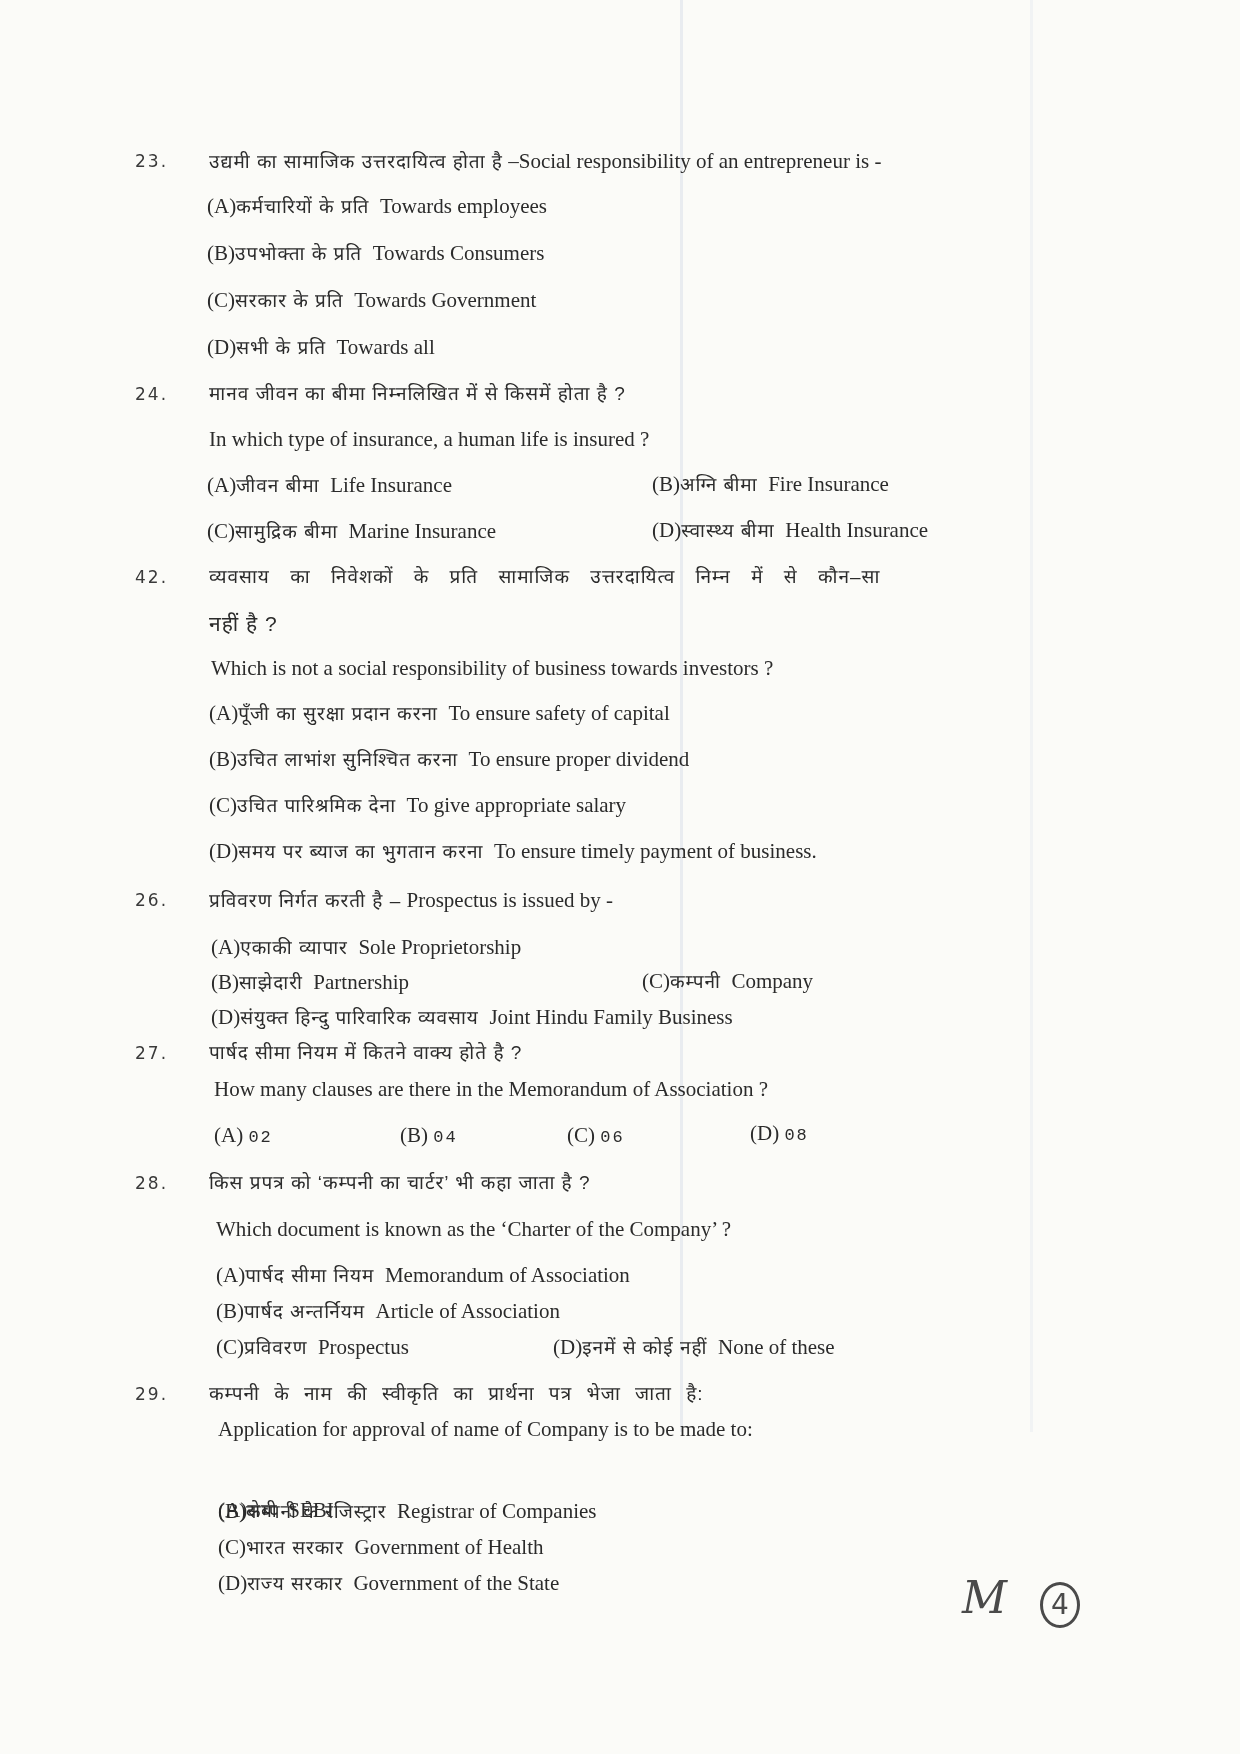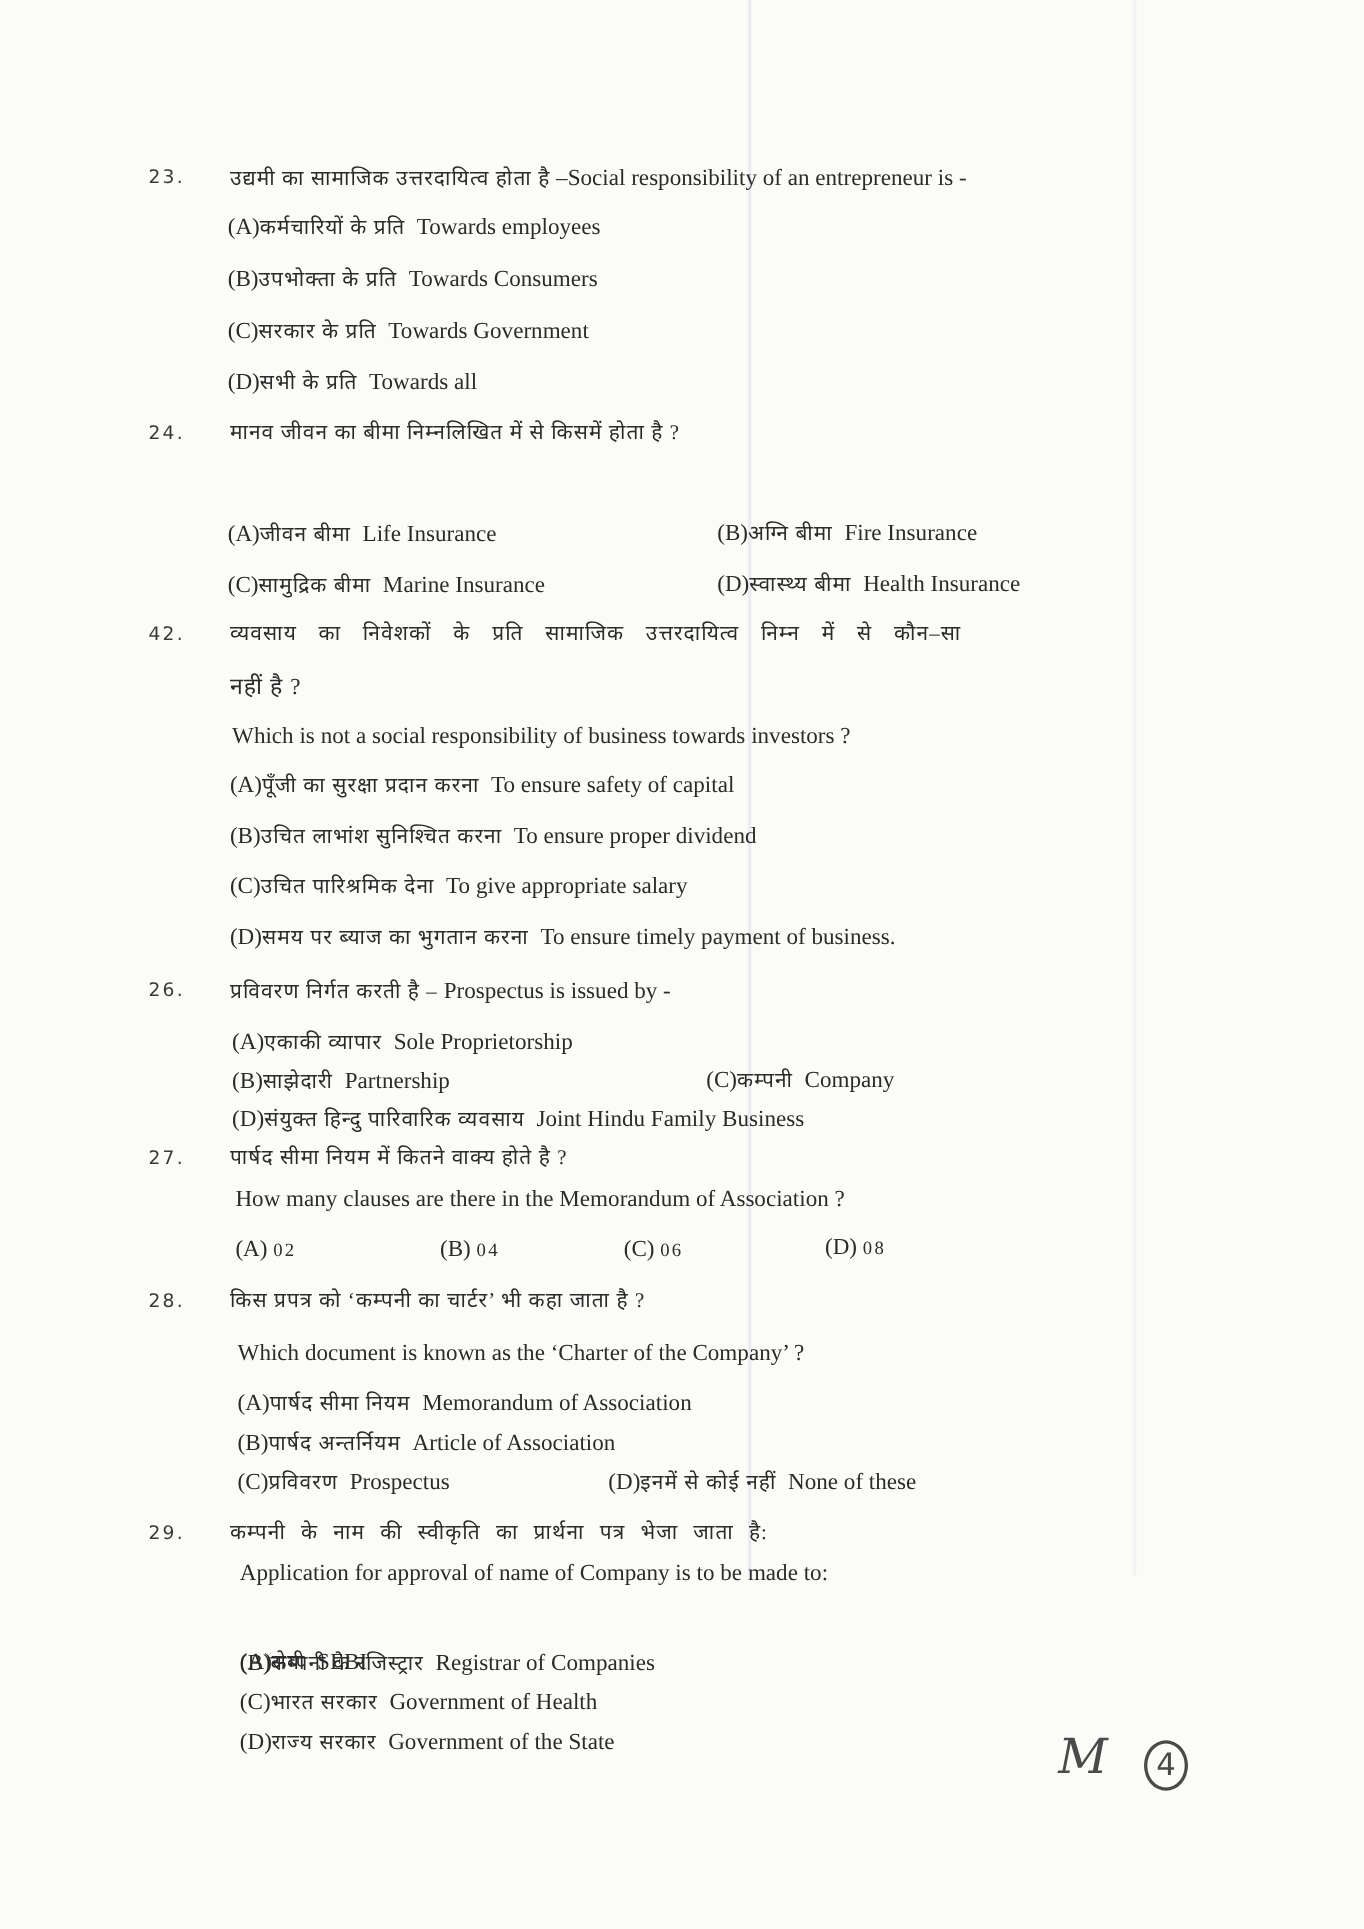--- a/index.html
+++ b/index.html
@@ -25,25 +25,25 @@
     line-height: 26px;
     white-space: nowrap;
   }
   .qnum {
     position: absolute; left: 0;
     font-family: "DejaVu Sans", sans-serif;
     font-size: 17px; letter-spacing: 2px;
     color: #3a3a3a;
   }
   .qtext { position: absolute; left: 74px; }
-  .hi { font-family: Liberation Serif, serif; font-size: 19px; letter-spacing: 1px; }
+  .hi { font-family: Liberation Sans, sans-serif; font-size: 19px; letter-spacing: 1px; }
   .en { font-family: "Liberation Serif", serif; font-size: 21px; }
   .opt { position: absolute; white-space: nowrap; font-size: 21px; line-height: 26px; }
   .opt .lbl { font-family: "Liberation Serif", serif; }
-  .opt .num { font-family: Liberation Serif, serif; font-size: 17px; letter-spacing: 2px; text-align: right; }
+  .opt .num { font-family: Liberation Mono, monospace; font-size: 17px; letter-spacing: 2px; text-align: right; }
   .hand {
     position: absolute; left: 962px; top: 1572px;
     font-family: "DejaVu Serif", serif; font-style: italic;
     font-size: 44px; color: #4a4a4a;
   }
   .hand-circle {
     position: absolute; left: 1040px; top: 1582px;
     width: 34px; height: 40px; border: 3px solid #4a4a4a; border-radius: 50%;
     font-family: "DejaVu Sans", sans-serif; font-size: 28px; color: #4a4a4a;
     text-align: center; line-height: 40px;
@@ -66,20 +66,21 @@
   <div class="opt" style="left:207px; top:193px"><span class="lbl">(A)</span><span class="hi">कर्मचारियों के प्रति</span>&nbsp; <span class="en">Towards employees</span></div>
   <div class="opt" style="left:207px; top:287px"><span class="lbl">(C)</span><span class="hi">सरकार के प्रति</span>&nbsp; <span class="en">Towards Government</span></div>
   <div class="opt" style="left:207px; top:334px"><span class="lbl">(D)</span><span class="hi">सभी के प्रति</span>&nbsp; <span class="en">Towards all</span></div>
 
   <div class="q" style="top:381px">
     <div class="qline">
       <span class="qnum">24.</span>
       <span class="qtext hi">मानव जीवन का बीमा निम्नलिखित में से किसमें होता है ?</span>
     </div>
   </div>
+  <div class="opt" style="left:209px; top:426px"><span class="en">In which type of insurance, a human life is insured ?</span></div>
   <div class="opt" style="left:207px; top:472px"><span class="lbl">(A)</span><span class="hi">जीवन बीमा</span>&nbsp; <span class="en">Life Insurance</span></div>
   <div class="opt" style="left:652px; top:471px"><span class="lbl">(B)</span><span class="hi">अग्नि बीमा</span>&nbsp; <span class="en">Fire Insurance</span></div>
   <div class="opt" style="left:207px; top:518px"><span class="lbl">(C)</span><span class="hi">सामुद्रिक बीमा</span>&nbsp; <span class="en">Marine Insurance</span></div>
   <div class="opt" style="left:652px; top:517px"><span class="lbl">(D)</span><span class="hi">स्वास्थ्य बीमा</span>&nbsp; <span class="en">Health Insurance</span></div>
 
   <div class="q" style="top:564px">
     <div class="qline">
       <span class="qnum">42.</span>
       <span class="qtext hi" style="word-spacing:14px">व्यवसाय का निवेशकों के प्रति सामाजिक उत्तरदायित्व निम्न में से कौन–सा</span>
     </div>

